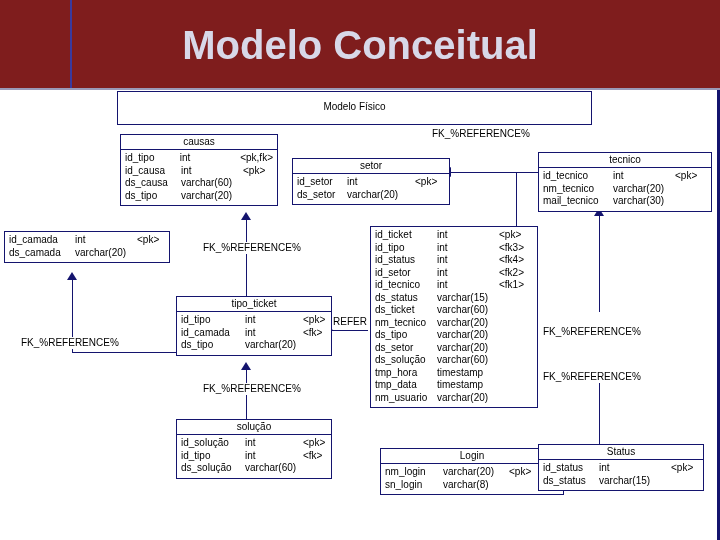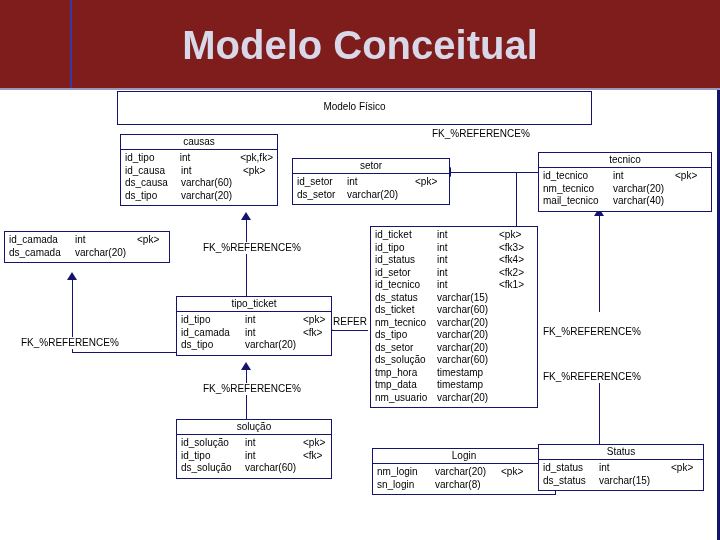--- a/index.html
+++ b/index.html
@@ -227,21 +227,21 @@
         <span class="c-type" style="width:62px">int</span>
         <span class="c-key">&lt;pk&gt;</span>
       </div>
       <div class="row">
         <span class="c-name" style="width:70px">nm_tecnico</span>
         <span class="c-type" style="width:62px">varchar(20)</span>
         <span class="c-key"></span>
       </div>
       <div class="row">
         <span class="c-name" style="width:70px">mail_tecnico</span>
-        <span class="c-type" style="width:62px">varchar(40)</span>
+        <span class="c-type" style="width:62px">varchar(30)</span>
         <span class="c-key"></span>
       </div>
     </div>
   </div>
 
   <div class="tbl" style="left:370px;top:136px;width:168px;">
     <div class="tbl-body">
       <div class="row">
         <span class="c-name" style="width:62px">id_ticket</span>
         <span class="c-type" style="width:62px">int</span>
@@ -350,21 +350,21 @@
         <span class="c-key">&lt;fk&gt;</span>
       </div>
       <div class="row">
         <span class="c-name" style="width:64px">ds_solução</span>
         <span class="c-type" style="width:58px">varchar(60)</span>
         <span class="c-key"></span>
       </div>
     </div>
   </div>
 
-  <div class="tbl" style="left:372px;top:358px;width:184px;">
+  <div class="tbl" style="left:380px;top:358px;width:184px;">
     <div class="tbl-head">Login</div>
     <div class="tbl-body">
       <div class="row">
         <span class="c-name" style="width:58px">nm_login</span>
         <span class="c-type" style="width:66px">varchar(20)</span>
         <span class="c-key">&lt;pk&gt;</span>
       </div>
       <div class="row">
         <span class="c-name" style="width:58px">sn_login</span>
         <span class="c-type" style="width:66px">varchar(8)</span>

